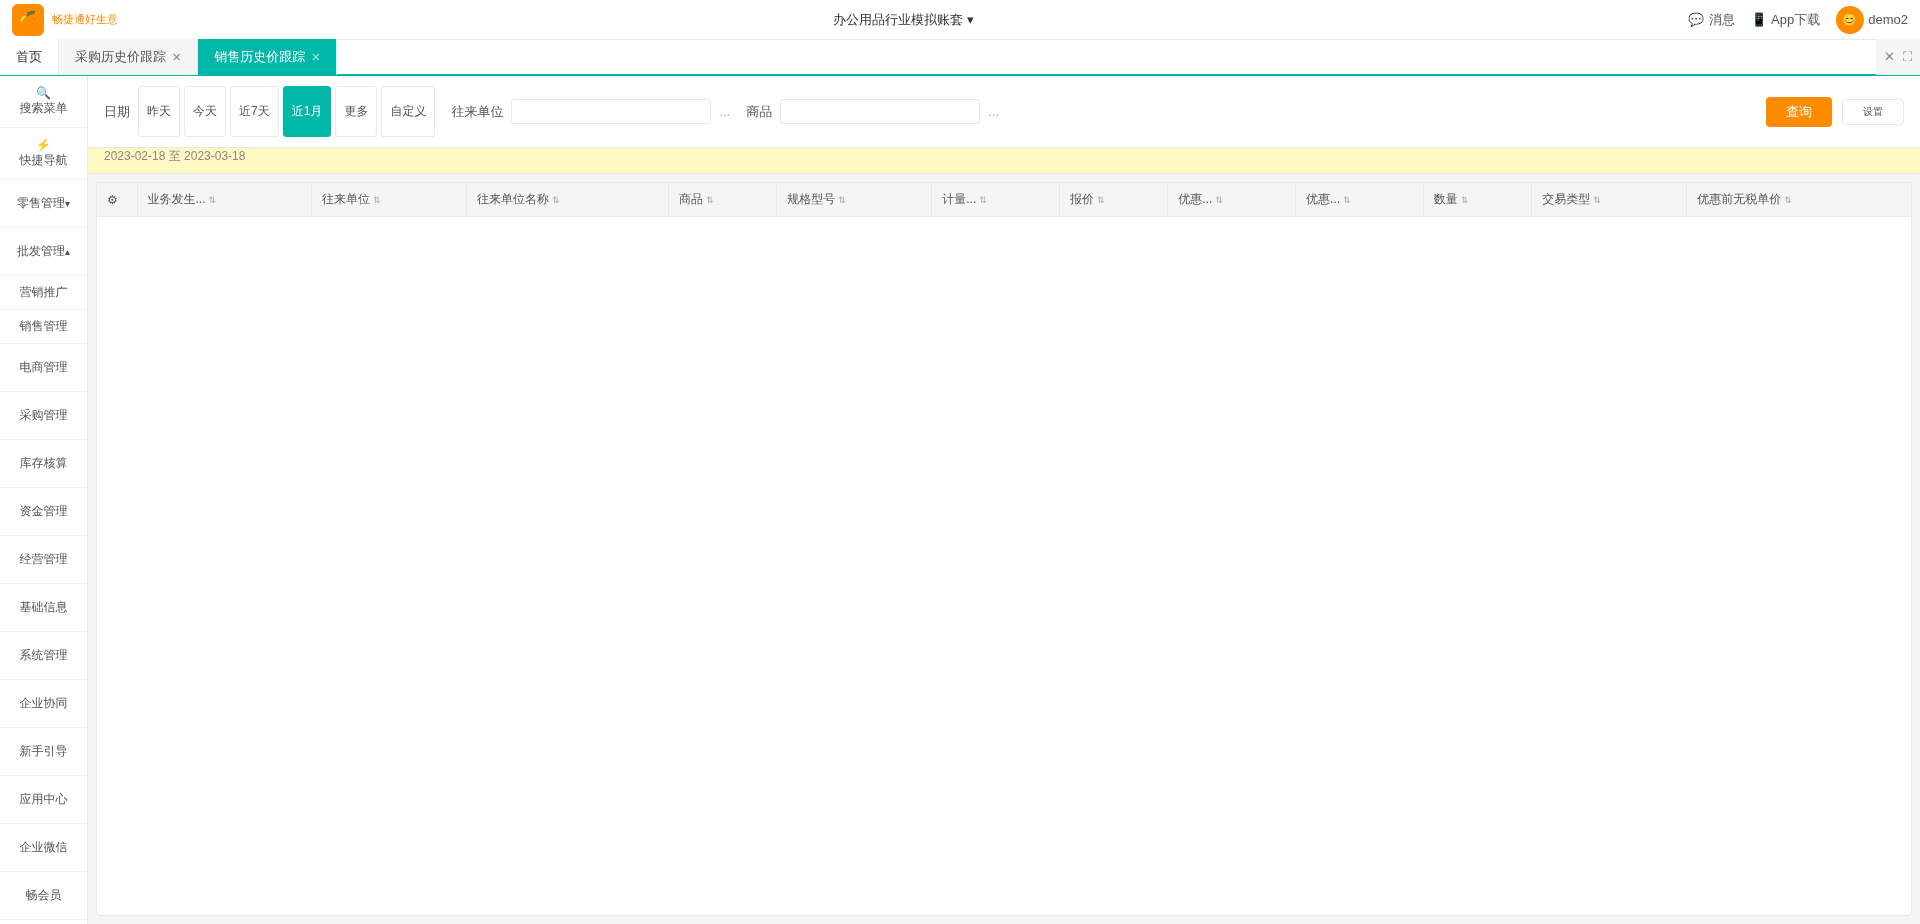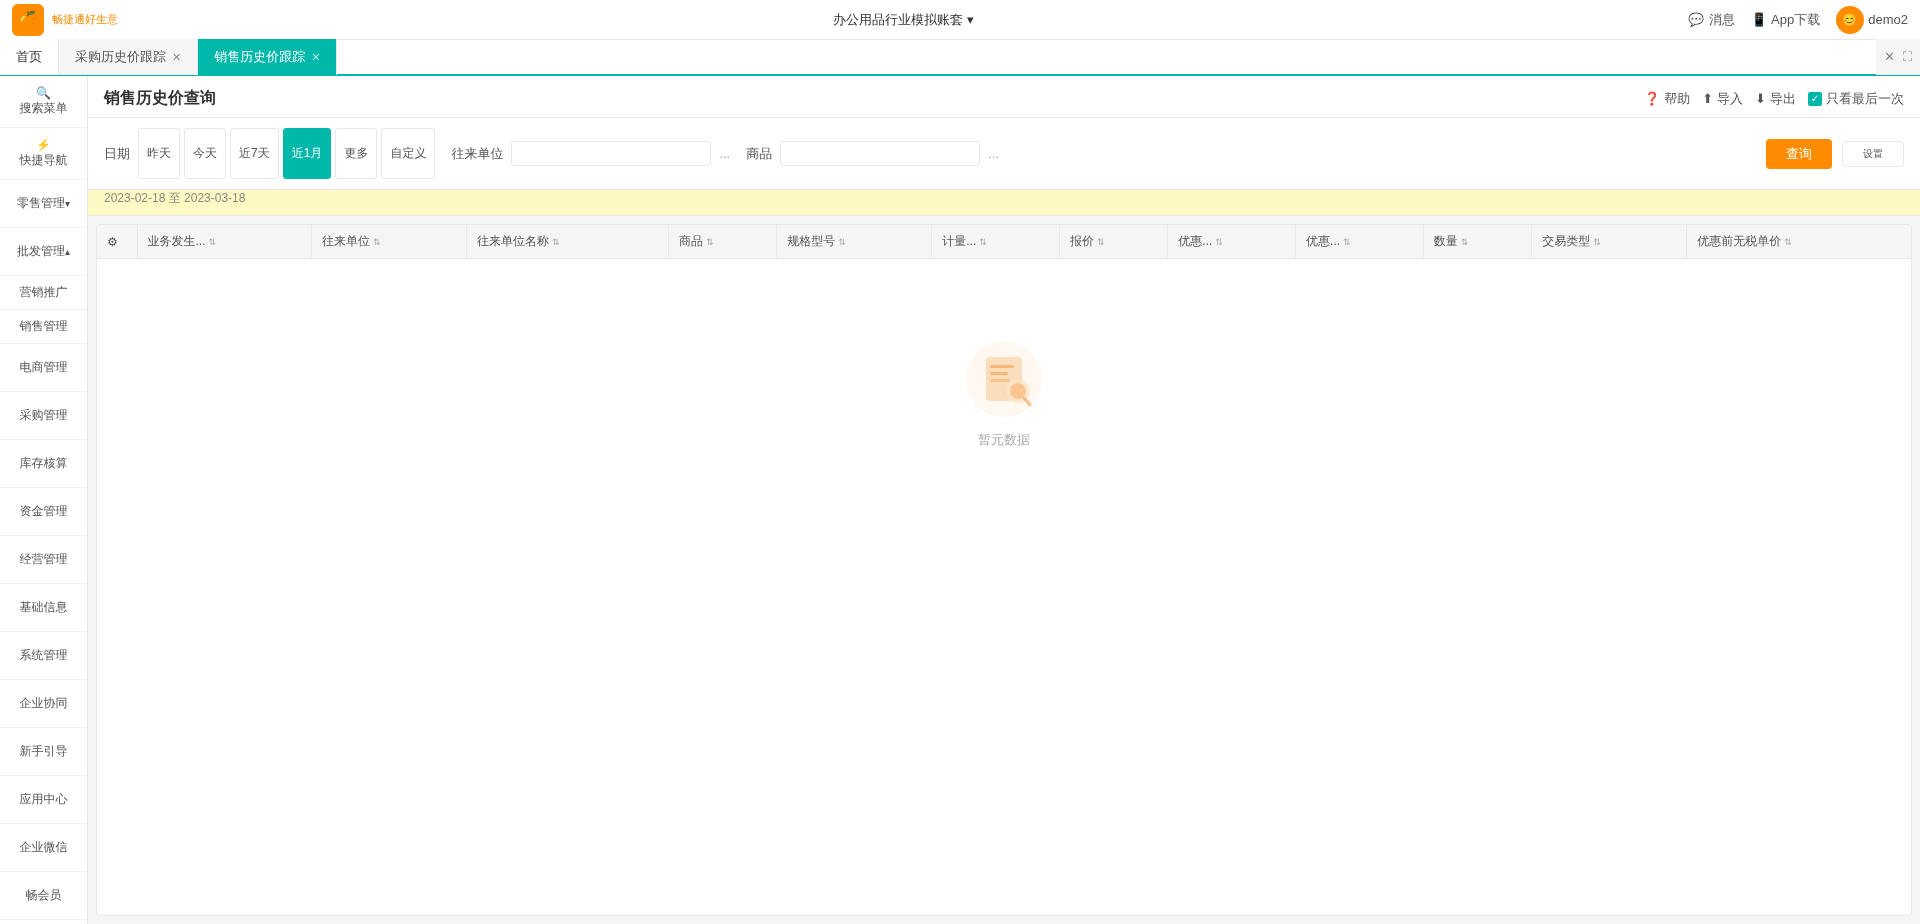--- a/index.html
+++ b/index.html
@@ -461,41 +461,20 @@
     <div class="sidebar-item">
       <span>企业微信</span>
     </div>
     <div class="sidebar-item">
       <span>畅会员</span>
     </div>
   </div>
 
   <div class="content-area">
 
-    <div class="page-header">
-      <h1 class="page-title">销售历史价查询</h1>
-      <div class="page-actions">
-        <div class="page-action-item">
-          <span>❓</span>
-          <span>帮助</span>
-        </div>
-        <div class="page-action-item">
-          <span>⬆</span>
-          <span>导入</span>
-        </div>
-        <div class="page-action-item">
-          <span>⬇</span>
-          <span>导出</span>
-        </div>
-        <label class="checkbox-label">
-          <div class="checkbox-custom">✓</div>
-          <span>只看最后一次</span>
-        </label>
-      </div>
-    </div>
 
     <div class="filter-bar">
       <div class="filter-group">
         <span class="filter-label">日期</span>
         <div class="date-buttons">
           <button class="date-btn">昨天</button>
           <button class="date-btn">今天</button>
           <button class="date-btn">近7天</button>
           <button class="date-btn active">近1月</button>
           <button class="date-btn">更多</button>
@@ -600,29 +579,16 @@
                 <span>优惠前无税单价</span>
                 <span class="sort-icon">⇅</span>
               </div>
             </th>
           </tr>
         </thead>
         <tbody>
         </tbody>
       </table>
 
-      <div class="empty-state">
-        <svg class="empty-icon" viewBox="0 0 80 80" fill="none" xmlns="http://www.w3.org/2000/svg">
-          <circle cx="40" cy="40" r="38" fill="#fff3e8" opacity="0.6"></circle>
-          <rect x="22" y="18" width="36" height="44" rx="4" fill="#f5c28a" opacity="0.5"></rect>
-          <rect x="26" y="26" width="24" height="3" rx="1.5" fill="#f5a85a" opacity="0.7"></rect>
-          <rect x="26" y="33" width="18" height="3" rx="1.5" fill="#f5a85a" opacity="0.7"></rect>
-          <rect x="26" y="40" width="20" height="3" rx="1.5" fill="#f5a85a" opacity="0.5"></rect>
-          <circle cx="54" cy="52" r="12" fill="#ffe5c8" opacity="0.8"></circle>
-          <circle cx="54" cy="52" r="8" fill="#f5a85a" opacity="0.5"></circle>
-          <line x1="60" y1="59" x2="66" y2="66" stroke="#f5a85a" stroke-width="3" stroke-linecap="round" opacity="0.7"></line>
-        </svg>
-        <span class="empty-text">暂元数据</span>
-      </div>
     </div>
 
   </div>
 </div>
 
 </body></html>

